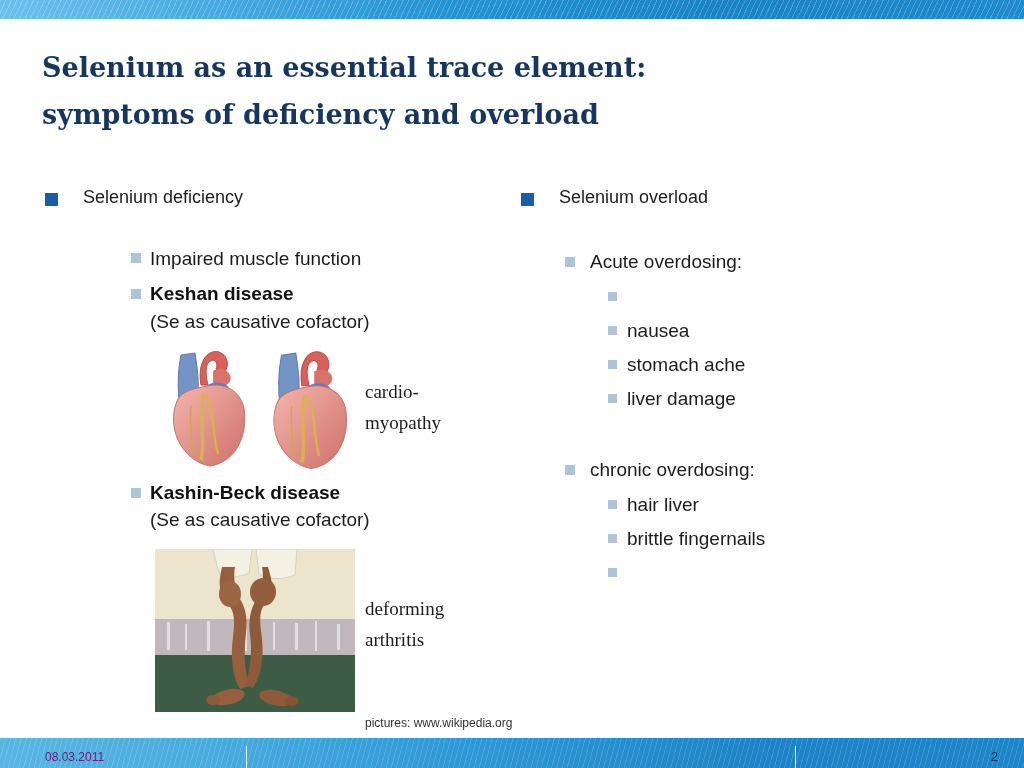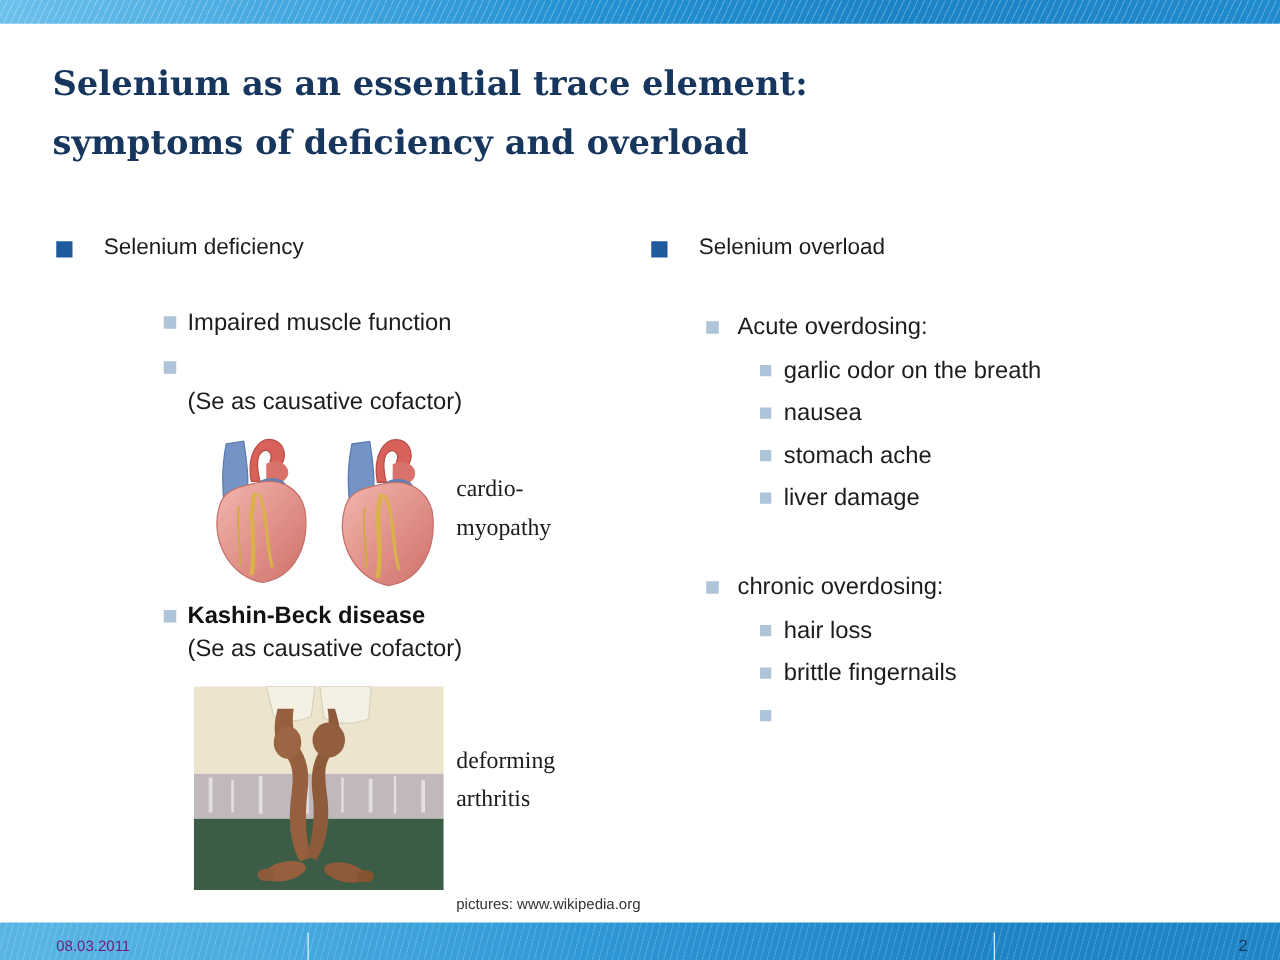--- a/index.html
+++ b/index.html
@@ -76,20 +76,21 @@
   <div id="title1" class="title-line">Selenium as an essential trace element:</div>
   <div id="title2" class="title-line">symptoms of deficiency and overload</div>
 
   <span class="sq sq-l1" style="left:45px;top:193px"></span>
   <div class="txt-l1" style="left:83px;top:187px">Selenium deficiency</div>
 
   <span class="sq sq-l2" style="left:131px;top:253px"></span>
   <div class="txt-l2" style="left:150px;top:248px">Impaired muscle function</div>
 
   <span class="sq sq-l2" style="left:131px;top:289px"></span>
+  <div class="txt-l2 bold" style="left:150px;top:283px">Keshan disease</div>
   <div class="txt-l2" style="left:150px;top:311px">(Se as causative cofactor)</div>
 
   <svg class="illus" style="left:155px;top:345px" width="200" height="130" viewBox="0 0 200 130">
     <defs>
       <linearGradient id="hbody" x1="0" y1="0" x2="1" y2="1">
         <stop offset="0" stop-color="#f2b6ae"></stop>
         <stop offset="0.55" stop-color="#e09088"></stop>
         <stop offset="1" stop-color="#cc7169"></stop>
       </linearGradient>
     </defs>
@@ -158,35 +159,34 @@
   <div class="caption" style="left:365px;top:629px">arthritis</div>
   <div id="credit">pictures: www.wikipedia.org</div>
 
   <span class="sq sq-l1" style="left:521px;top:193px"></span>
   <div class="txt-l1" style="left:559px;top:187px">Selenium overload</div>
 
   <span class="sq sq-l2" style="left:565px;top:257px"></span>
   <div class="txt-l2" style="left:590px;top:251px">Acute overdosing:</div>
 
   <span class="sq sq-l3" style="left:608px;top:292px"></span>
-  <div class="txt-l3" style="left:627px;top:286px">garlic odor on the breath</div>
 
   <span class="sq sq-l3" style="left:608px;top:326px"></span>
   <div class="txt-l3" style="left:627px;top:320px">nausea</div>
 
   <span class="sq sq-l3" style="left:608px;top:360px"></span>
   <div class="txt-l3" style="left:627px;top:354px">stomach ache</div>
 
   <span class="sq sq-l3" style="left:608px;top:394px"></span>
   <div class="txt-l3" style="left:627px;top:388px">liver damage</div>
 
   <span class="sq sq-l2" style="left:565px;top:465px"></span>
   <div class="txt-l2" style="left:590px;top:459px">chronic overdosing:</div>
 
   <span class="sq sq-l3" style="left:608px;top:500px"></span>
-  <div class="txt-l3" style="left:627px;top:494px">hair loss</div>
+  <div class="txt-l3" style="left:627px;top:494px">hair liver</div>
 
   <span class="sq sq-l3" style="left:608px;top:534px"></span>
   <div class="txt-l3" style="left:627px;top:528px">brittle fingernails</div>
 
   <span class="sq sq-l3" style="left:608px;top:568px"></span>
 
 </div>
 
 </body></html>

